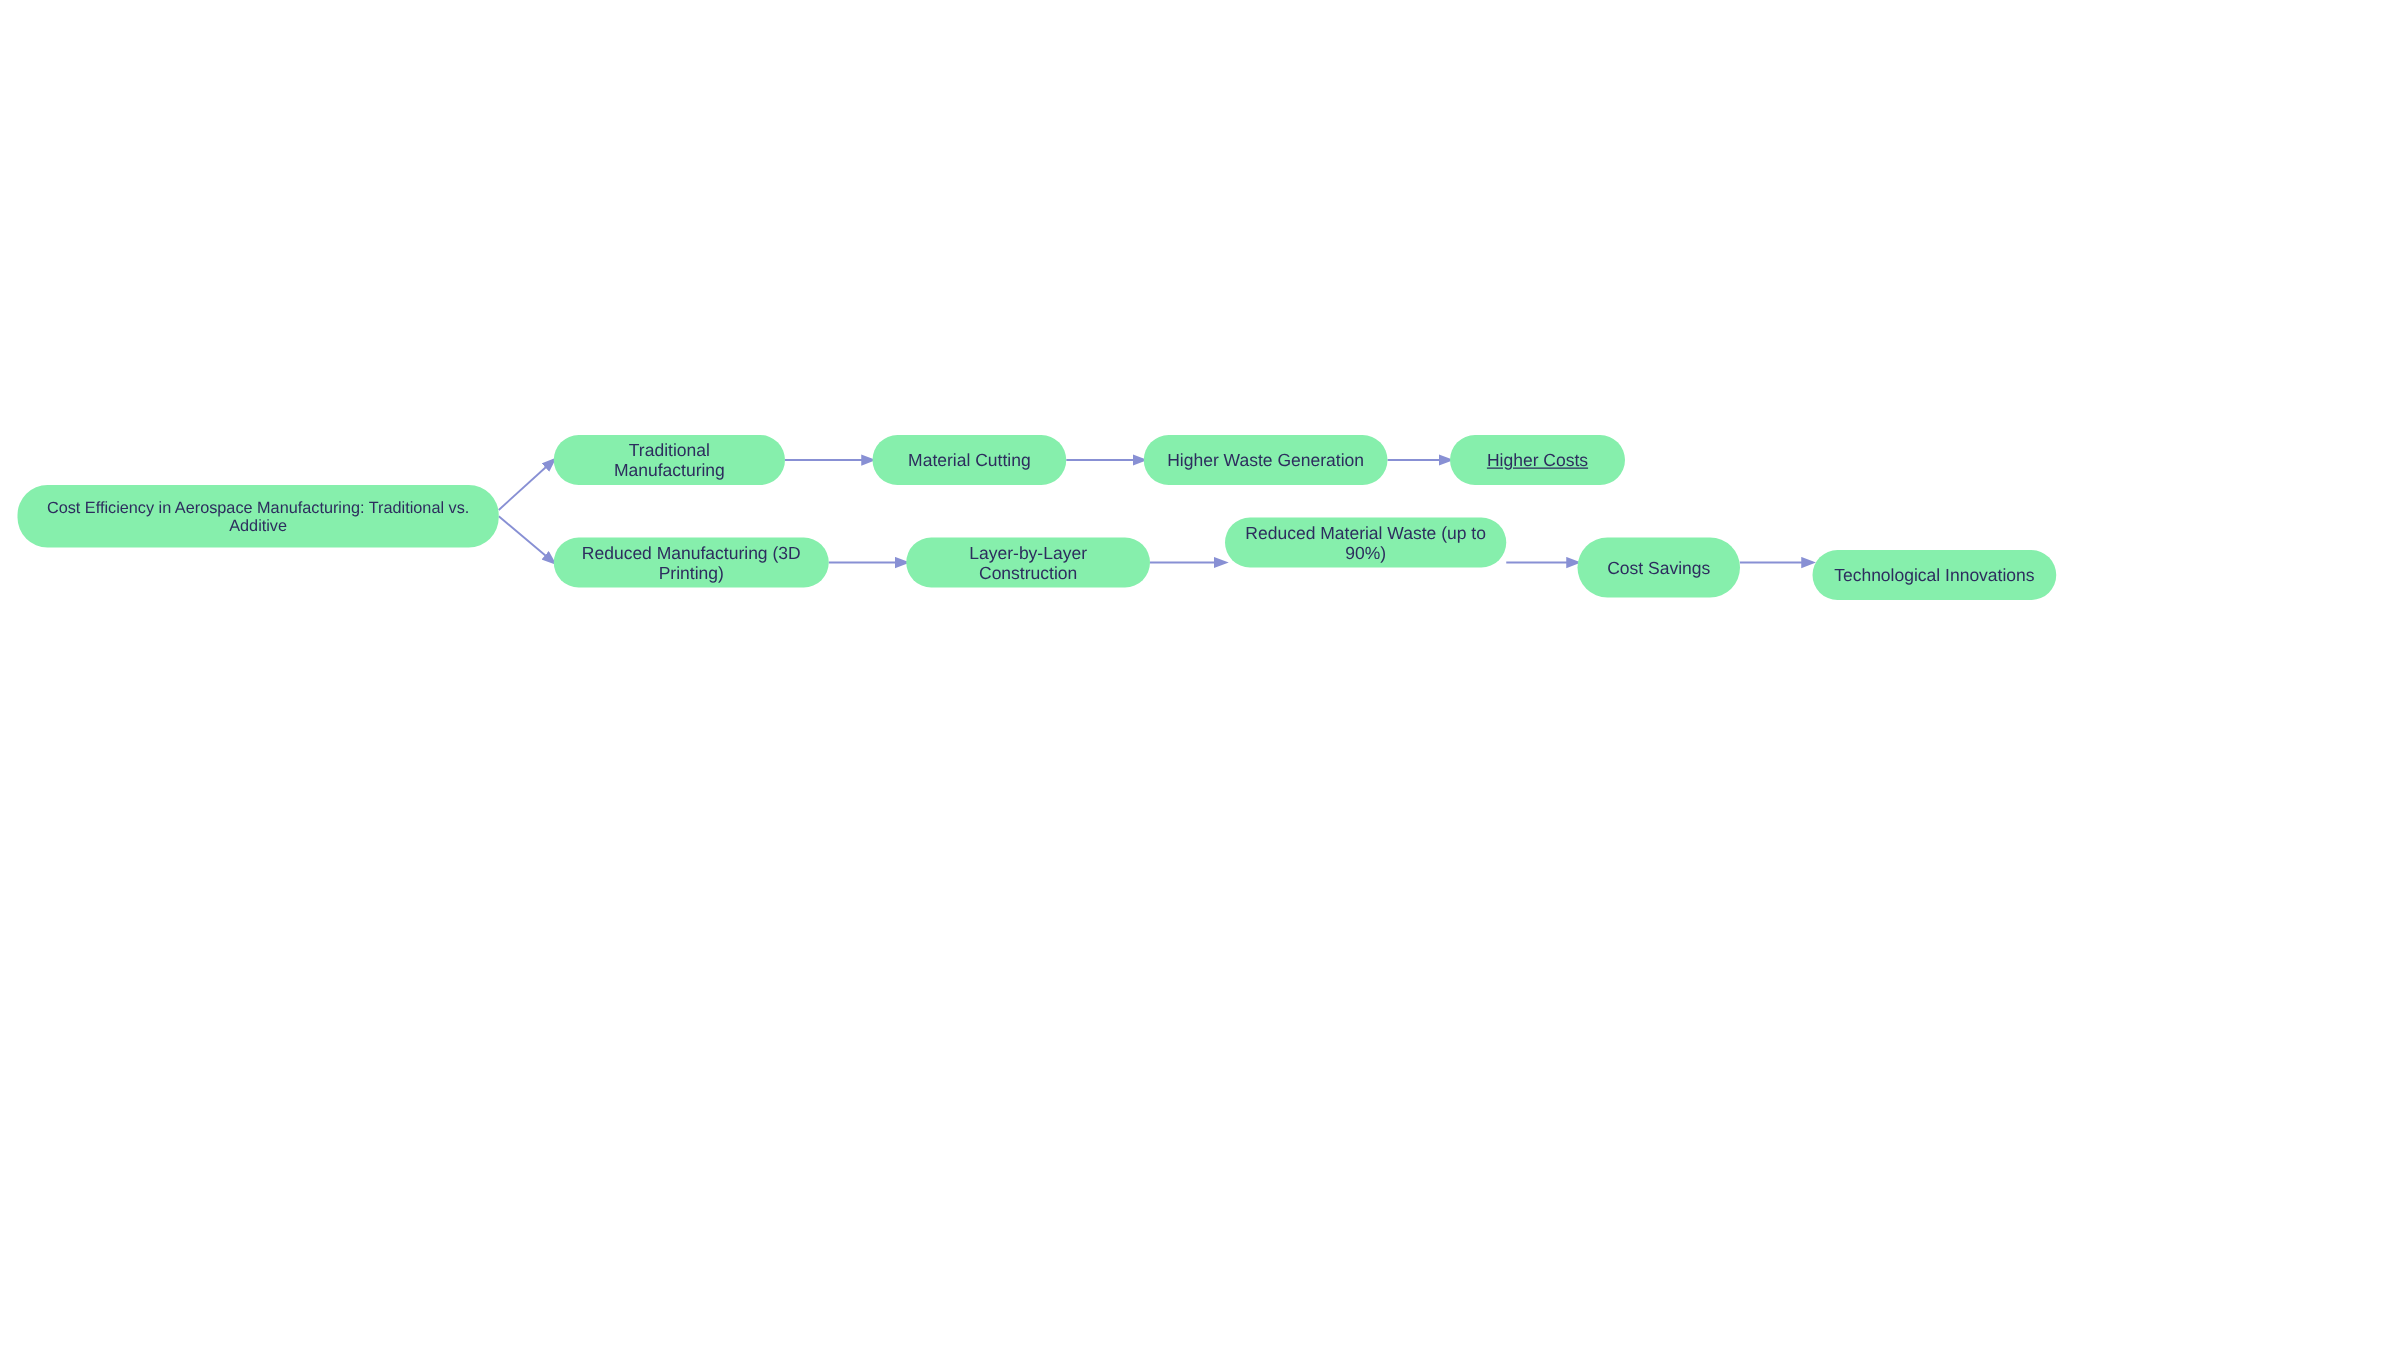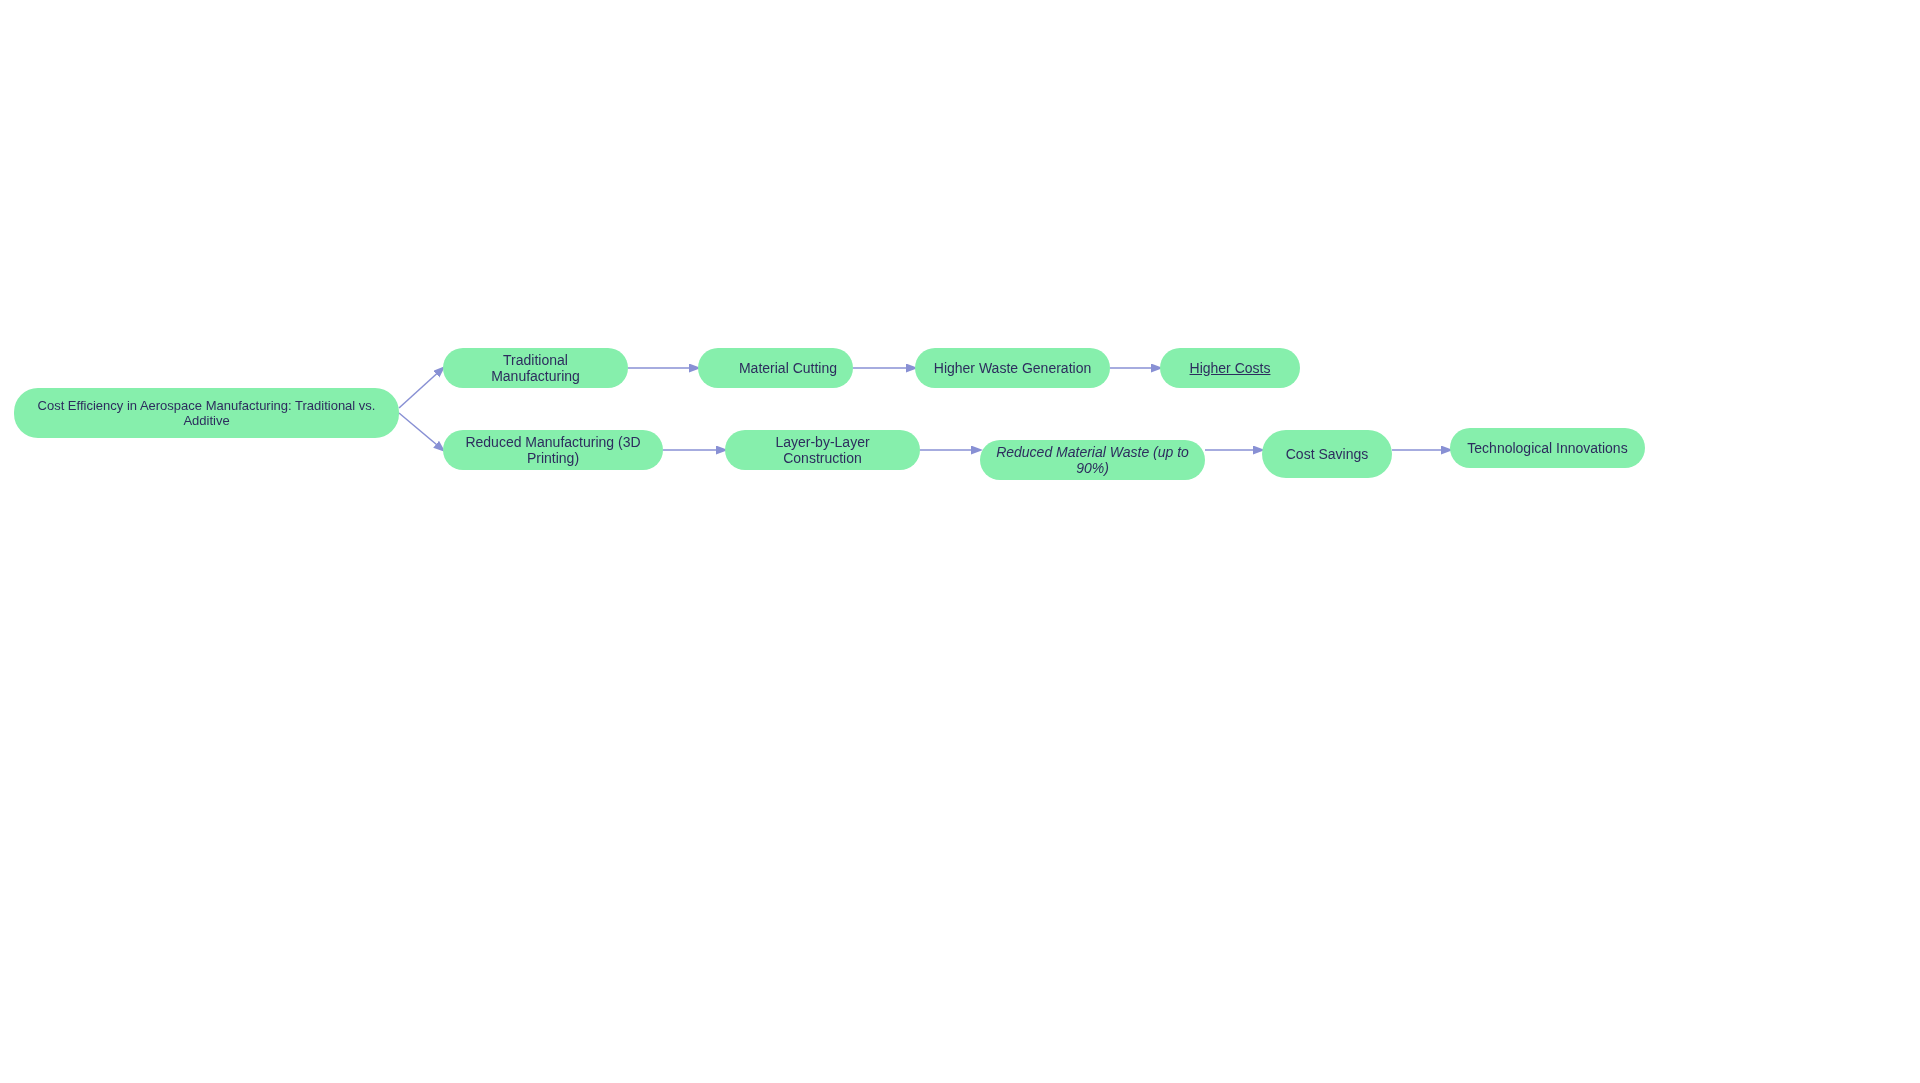--- a/index.html
+++ b/index.html
@@ -63,21 +63,20 @@
       top: 348px;
       width: 185px;
       height: 40px;
     }
 
     .node-material-cutting {
       left: 698px;
       top: 348px;
       width: 155px;
       height: 40px;
-      justify-content: flex-end;
     }
 
     .node-excess-waste {
       left: 915px;
       top: 348px;
       width: 195px;
       height: 40px;
     }
 
     .node-higher-costs {
@@ -98,36 +97,35 @@
 
     .node-layer-by-layer {
       left: 725px;
       top: 430px;
       width: 195px;
       height: 40px;
     }
 
     .node-reduced-waste {
       left: 980px;
-      top: 440px;
+      top: 414px;
       width: 225px;
       height: 40px;
-      font-style: italic;
     }
 
     .node-cost-savings {
       left: 1262px;
       top: 430px;
       width: 130px;
       height: 48px;
     }
 
     .node-tech-innovations {
       left: 1450px;
-      top: 428px;
+      top: 440px;
       width: 195px;
       height: 40px;
     }
   </style>
 </head>
 <body>
 
 <div class="diagram-container">
 
   <svg class="connector-layer">

